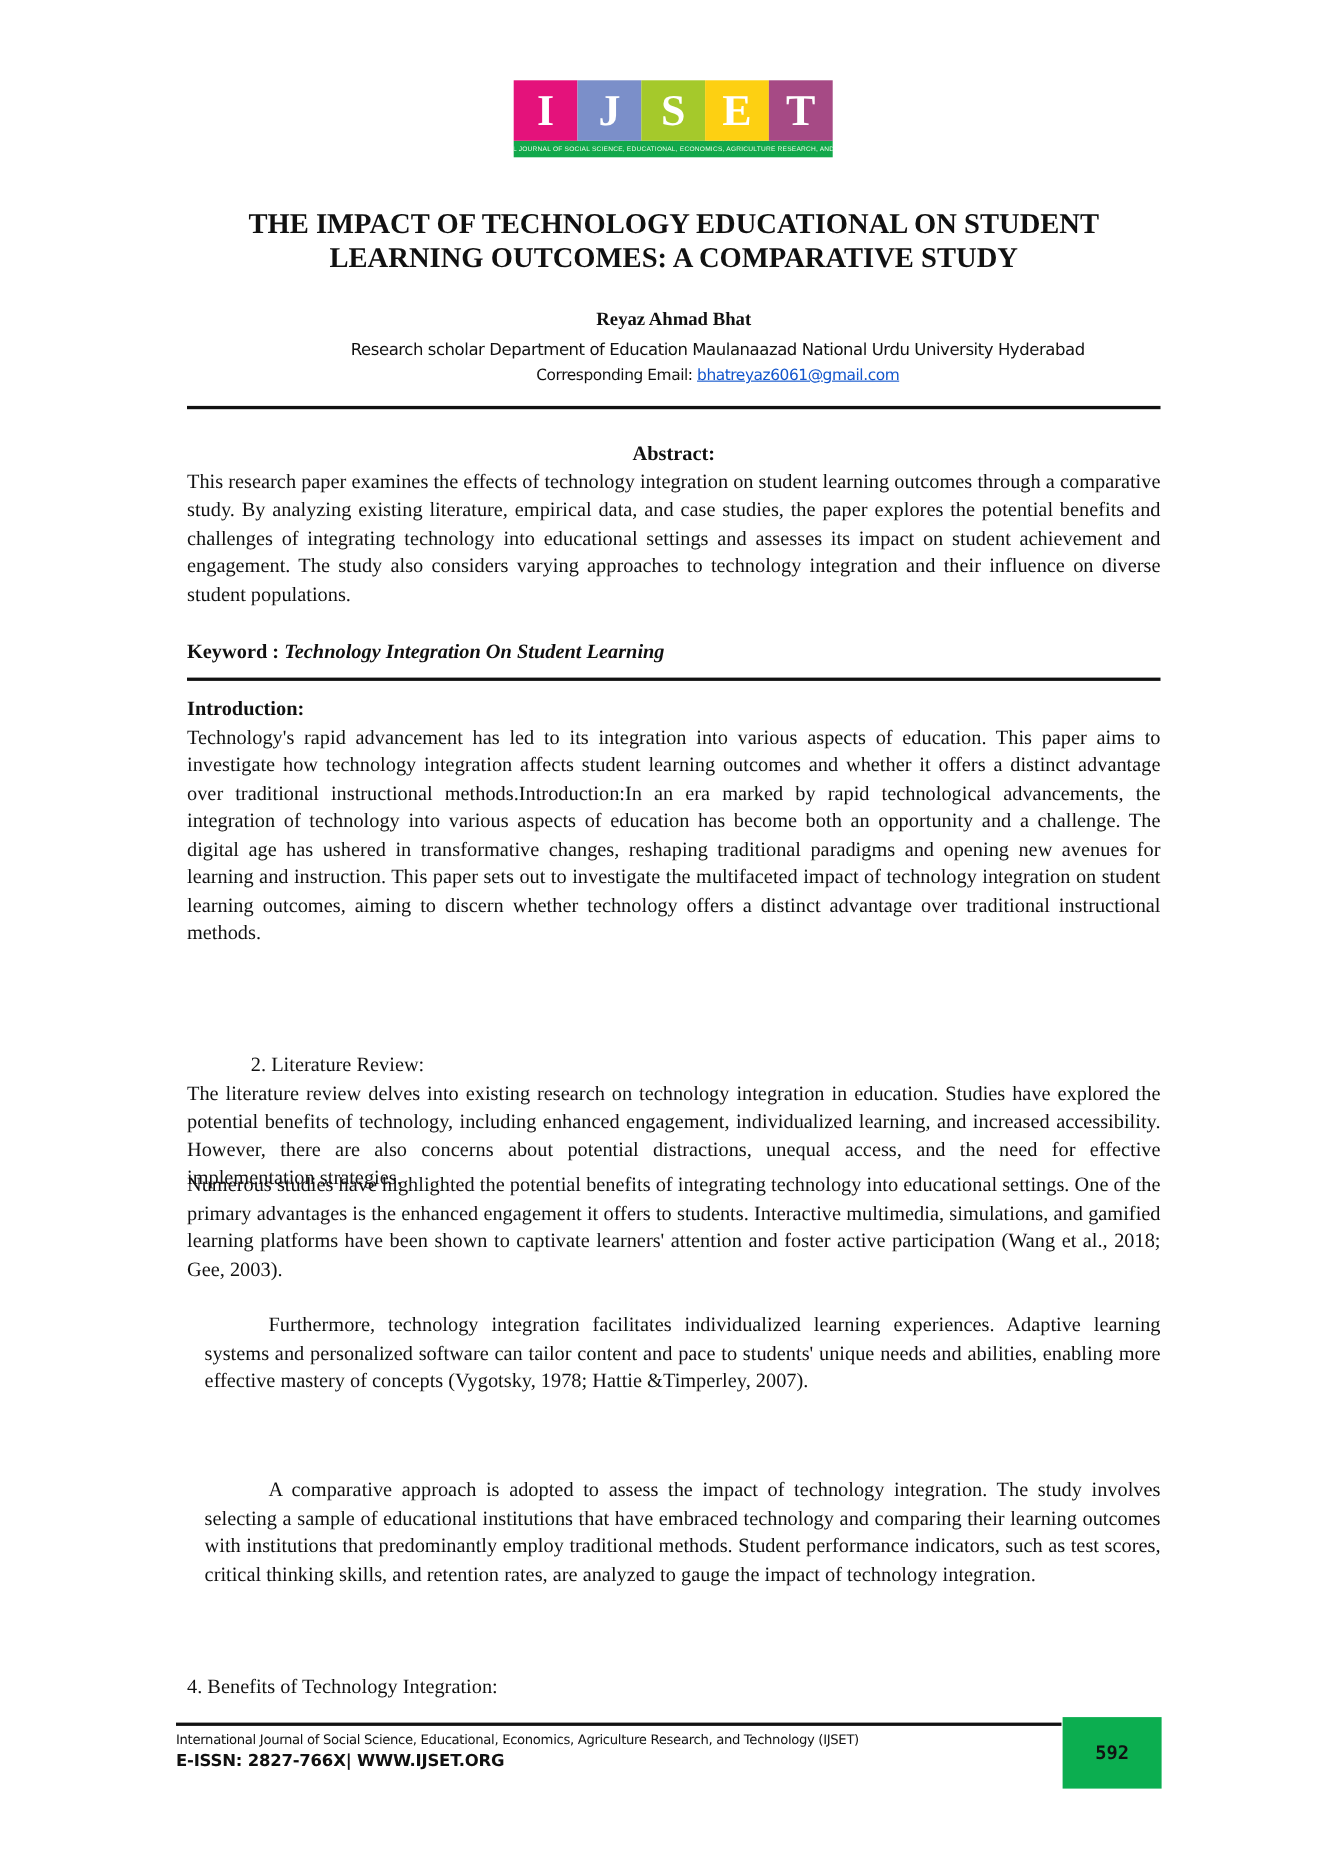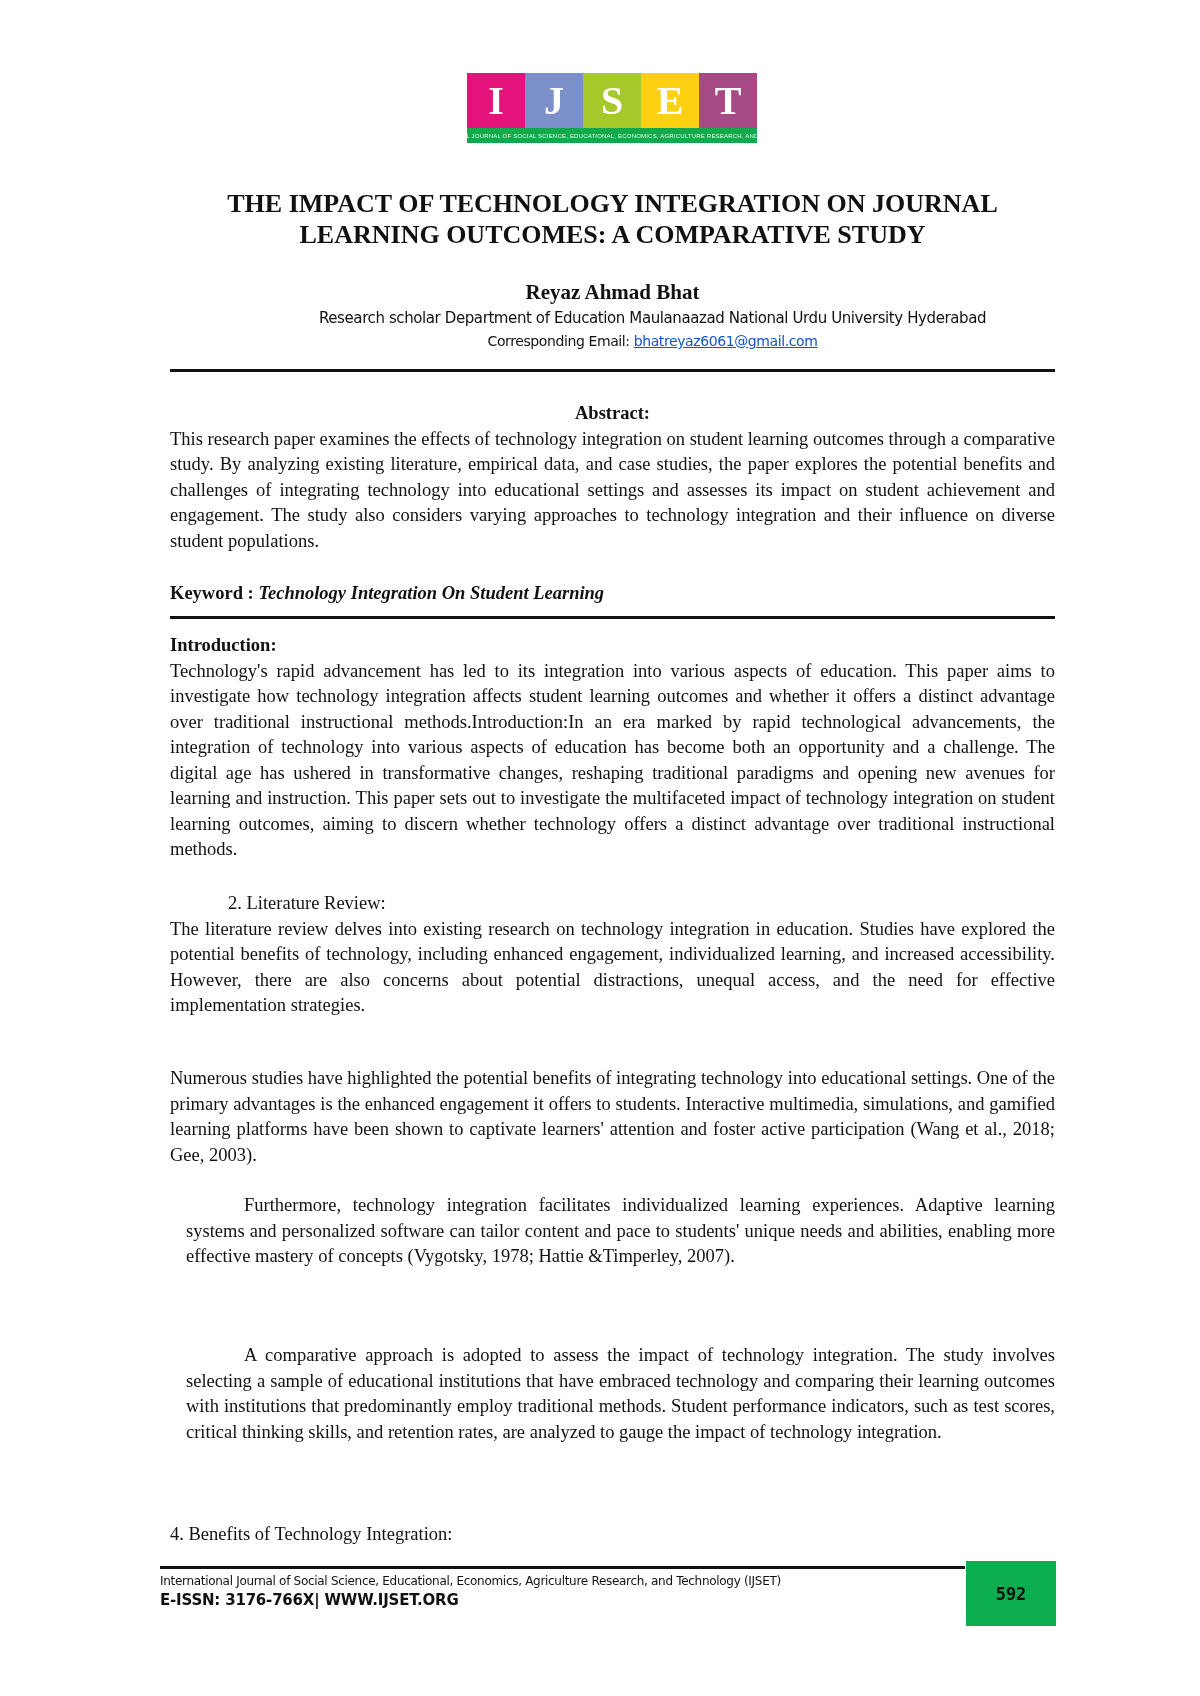--- a/index.html
+++ b/index.html
@@ -11,21 +11,21 @@
   .logo-cell { flex:1; display:flex; align-items:center; justify-content:center;
                color:#fff; font-family:"Liberation Serif", serif; font-weight:bold; font-size:40px; }
   .logo-band { height:15px; background:#12a84b; display:flex; align-items:center; justify-content:center;
                color:#e9ffe9; font-family:"Liberation Sans", sans-serif; font-size:6px; letter-spacing:0.2px;
                white-space:nowrap; overflow:hidden; }
 
   
   .title { position:absolute; left:170px; width:885px; top:188px; text-align:center;
            font-family:"Liberation Serif", serif; font-weight:bold; font-size:26px; line-height:31px; }
   .author { position:absolute; left:170px; width:885px; top:280px; text-align:center;
-            font-family:"Liberation Serif", serif; font-weight:bold; font-size:21px; }
+            font-family:"Liberation Serif", serif; font-weight:bold; font-size:17px; }
   .affil { position:absolute; left:250px; width:805px; top:309px; text-align:center;
            font-family:"DejaVu Sans", sans-serif; font-size:15px; letter-spacing:-0.4px; }
   .email-line { position:absolute; left:250px; width:805px; top:333px; text-align:center;
                 font-family:"DejaVu Sans", sans-serif; font-size:14px; letter-spacing:-0.4px; }
   .email-line a { color:#1155cc; text-decoration:underline; }
 
   .rule { position:absolute; left:170px; width:885px; height:3px; background:#111; }
 
   .body-text { position:absolute; left:170px; width:885px; font-family:"Liberation Serif", serif;
                font-size:18.5px; line-height:25.5px; text-align:justify; }
@@ -51,21 +51,21 @@
     <div class="logo-cell" style="background:#e4127b">I</div>
     <div class="logo-cell" style="background:#7b8fc9">J</div>
     <div class="logo-cell" style="background:#a5c92b">S</div>
     <div class="logo-cell" style="background:#fdd012">E</div>
     <div class="logo-cell" style="background:#a64a85">T</div>
   </div>
   <div class="logo-band">INTERNATIONAL JOURNAL OF SOCIAL SCIENCE, EDUCATIONAL, ECONOMICS, AGRICULTURE RESEARCH, AND TECHNOLOGY</div>
 </div>
 
 <div class="title">
-  <div>THE IMPACT OF TECHNOLOGY INTEGRATION ON JOURNAL</div>
+  <div>THE IMPACT OF TECHNOLOGY EDUCATIONAL ON STUDENT</div>
   <div>LEARNING OUTCOMES: A COMPARATIVE STUDY</div>
 </div>
 
 <div class="author">Reyaz Ahmad Bhat</div>
 <div class="affil">Research scholar Department of Education Maulanaazad National Urdu University Hyderabad</div>
 <div class="email-line">
   <span>Corresponding Email: </span><a>bhatreyaz6061@gmail.com</a>
 </div>
 
 <div class="rule" style="top:369px;"></div>
@@ -79,36 +79,36 @@
   <span class="bold">Keyword : </span><span class="bold" style="font-style:italic;">Technology Integration On Student Learning</span>
 </div>
 
 <div class="rule" style="top:616px;"></div>
 
 <div class="body-text" style="top:633px;">
   <p class="bold">Introduction:</p>
   <p>Technology's rapid advancement has led to its integration into various aspects of education. This paper aims to investigate how technology integration affects student learning outcomes and whether it offers a distinct advantage over traditional instructional methods.Introduction:In an era marked by rapid technological advancements, the integration of technology into various aspects of education has become both an opportunity and a challenge. The digital age has ushered in transformative changes, reshaping traditional paradigms and opening new avenues for learning and instruction. This paper sets out to investigate the multifaceted impact of technology integration on student learning outcomes, aiming to discern whether technology offers a distinct advantage over traditional instructional methods.</p>
 </div>
 
-<div class="body-text" style="top:891px;">
+<div class="body-text" style="top:957px;">
   <p class="heading-indent">2. Literature Review:</p>
   <p>The literature review delves into existing research on technology integration in education. Studies have explored the potential benefits of technology, including enhanced engagement, individualized learning, and increased accessibility. However, there are also concerns about potential distractions, unequal access, and the need for effective implementation strategies.</p>
 </div>
 
 <div class="body-text" style="top:1066px;">
   <p>Numerous studies have highlighted the potential benefits of integrating technology into educational settings. One of the primary advantages is the enhanced engagement it offers to students. Interactive multimedia, simulations, and gamified learning platforms have been shown to captivate learners' attention and foster active participation (Wang et al., 2018; Gee, 2003).</p>
   <p class="indent" style="margin-top:25px;">Furthermore, technology integration facilitates individualized learning experiences. Adaptive learning systems and personalized software can tailor content and pace to students' unique needs and abilities, enabling more effective mastery of concepts (Vygotsky, 1978; Hattie &amp;Timperley, 2007).</p>
 </div>
 
 <div class="body-text" style="top:1343px;">
   <p class="indent">A comparative approach is adopted to assess the impact of technology integration. The study involves selecting a sample of educational institutions that have embraced technology and comparing their learning outcomes with institutions that predominantly employ traditional methods. Student performance indicators, such as test scores, critical thinking skills, and retention rates, are analyzed to gauge the impact of technology integration.</p>
 </div>
 
 <div class="body-text" style="top:1522px;">
   <p>4. Benefits of Technology Integration:</p>
 </div>
 
 <div class="footer-rule"></div>
 <div class="footer-j">International Journal of Social Science, Educational, Economics, Agriculture Research, and Technology (IJSET)</div>
-<div class="footer-issn">E-ISSN: 3176-766X| WWW.IJSET.ORG</div>
+<div class="footer-issn">E-ISSN: 2827-766X| WWW.IJSET.ORG</div>
 <div class="page-box">
   <span>592</span>
 </div>
 
 </body></html>

